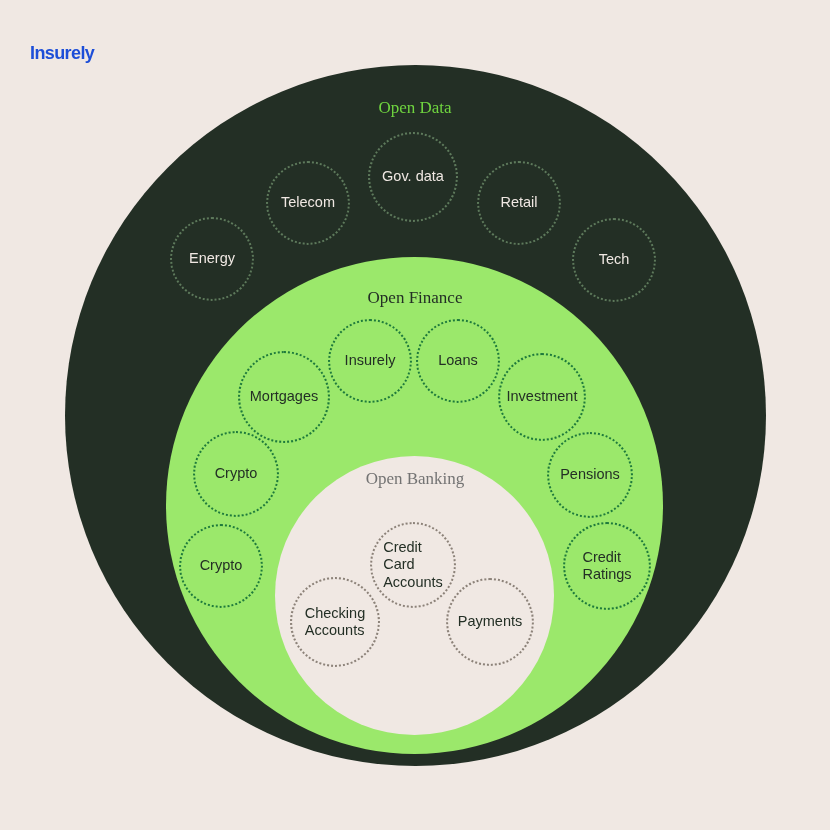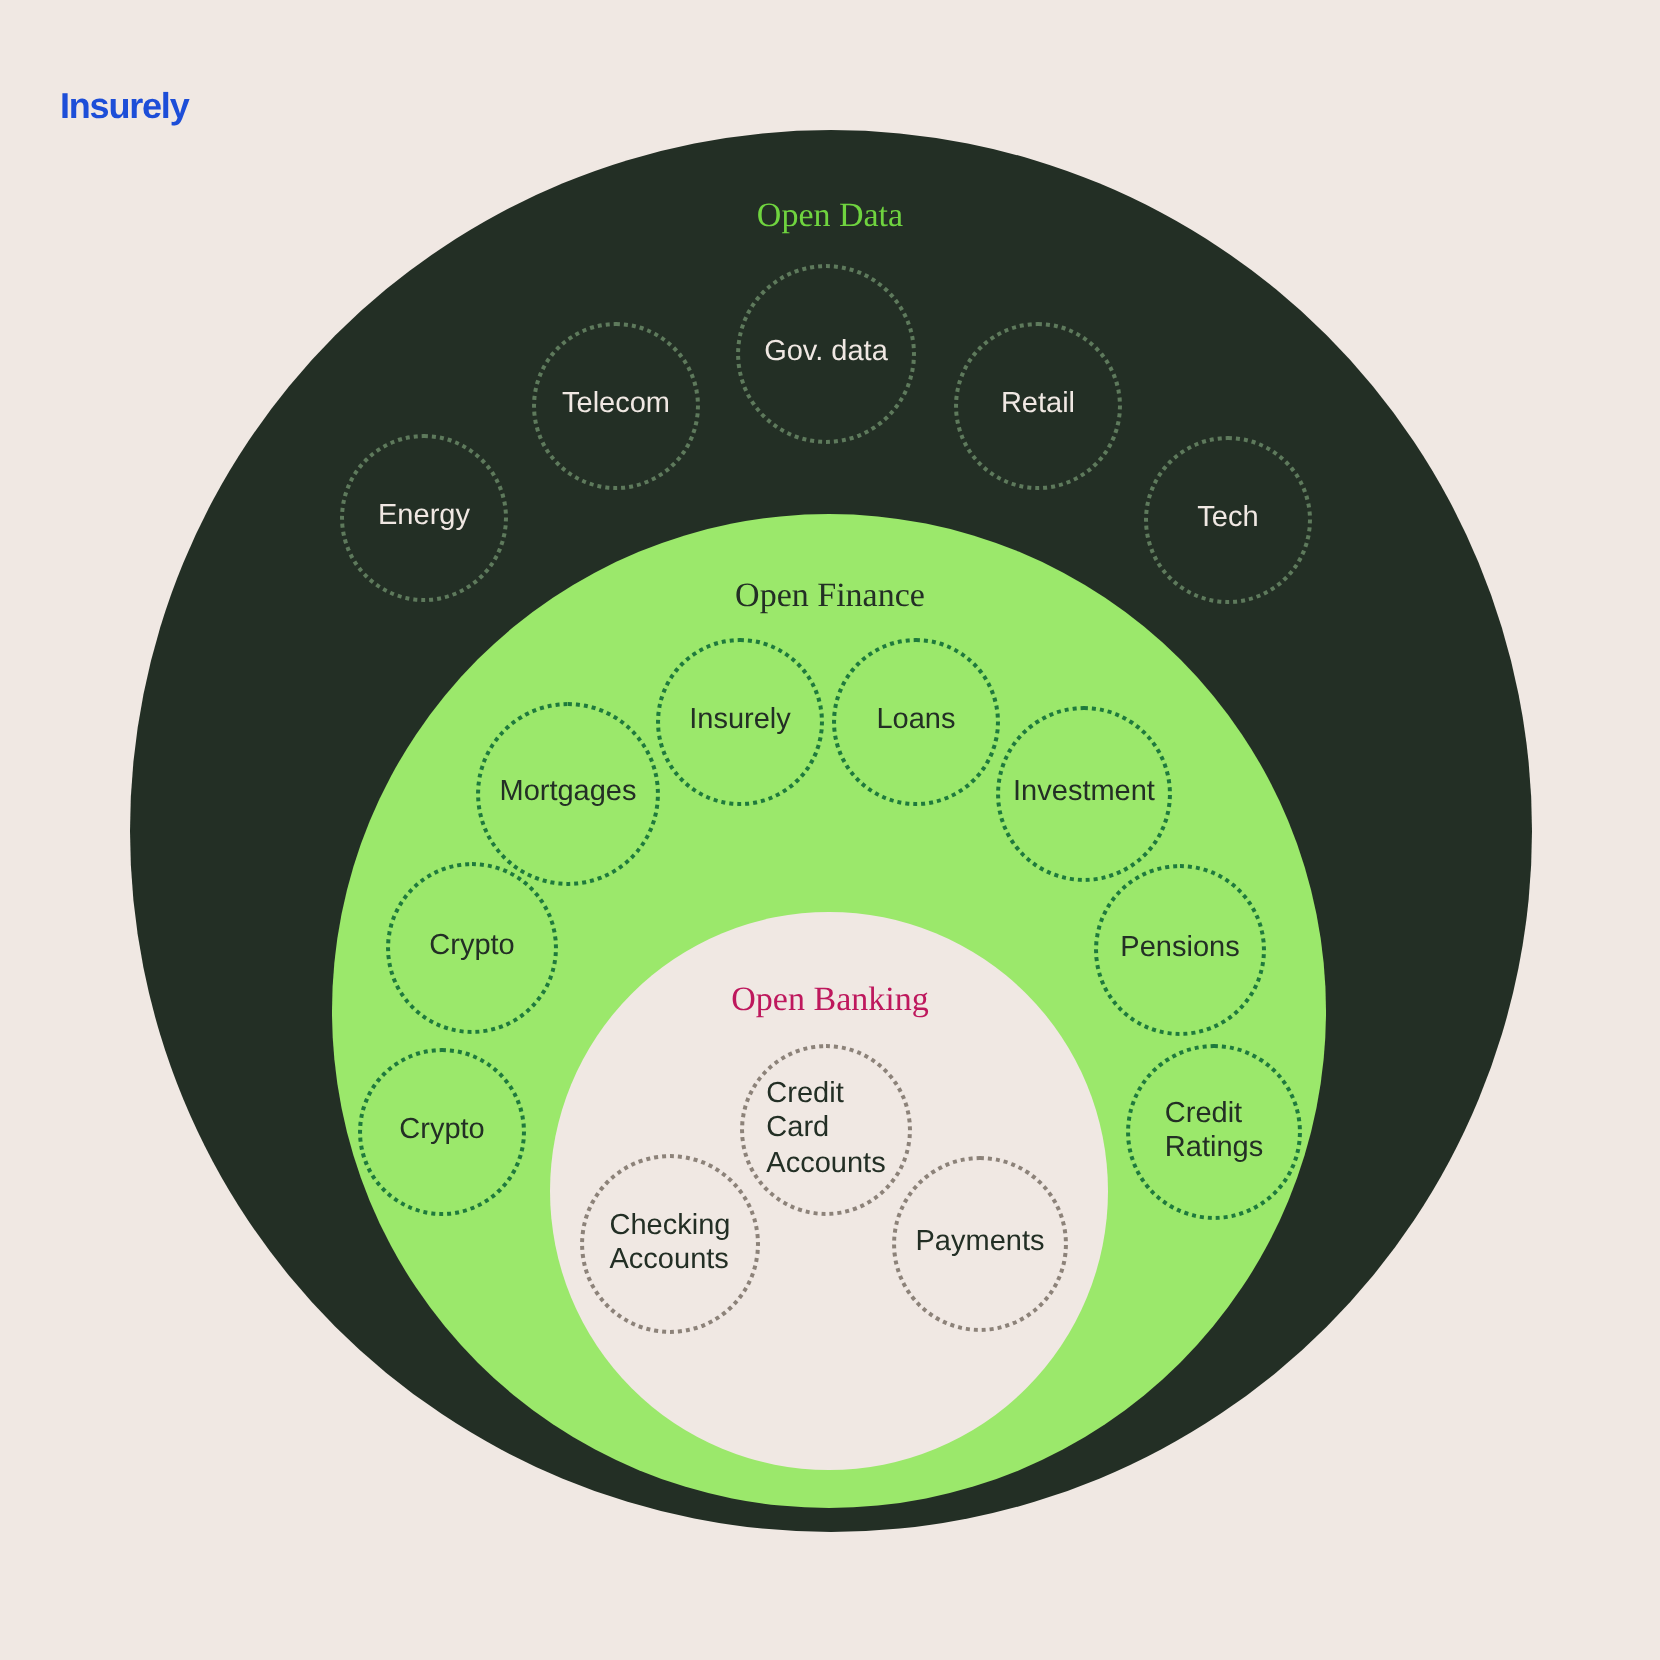--- a/index.html
+++ b/index.html
@@ -79,22 +79,22 @@
     top: 99px;
     color: #6FD43F;
   }
   #title-open-finance {
     left: 415px;
     top: 289px;
     color: #232F25;
   }
   #title-open-banking {
     left: 415px;
-    top: 491px;
-    color: #be185d;
+    top: 470px;
+    color: #737373;
   }
 
   
   .bubble {
     position: absolute;
     border-radius: 50%;
     display: flex;
     align-items: center;
     justify-content: center;
     text-align: left;

